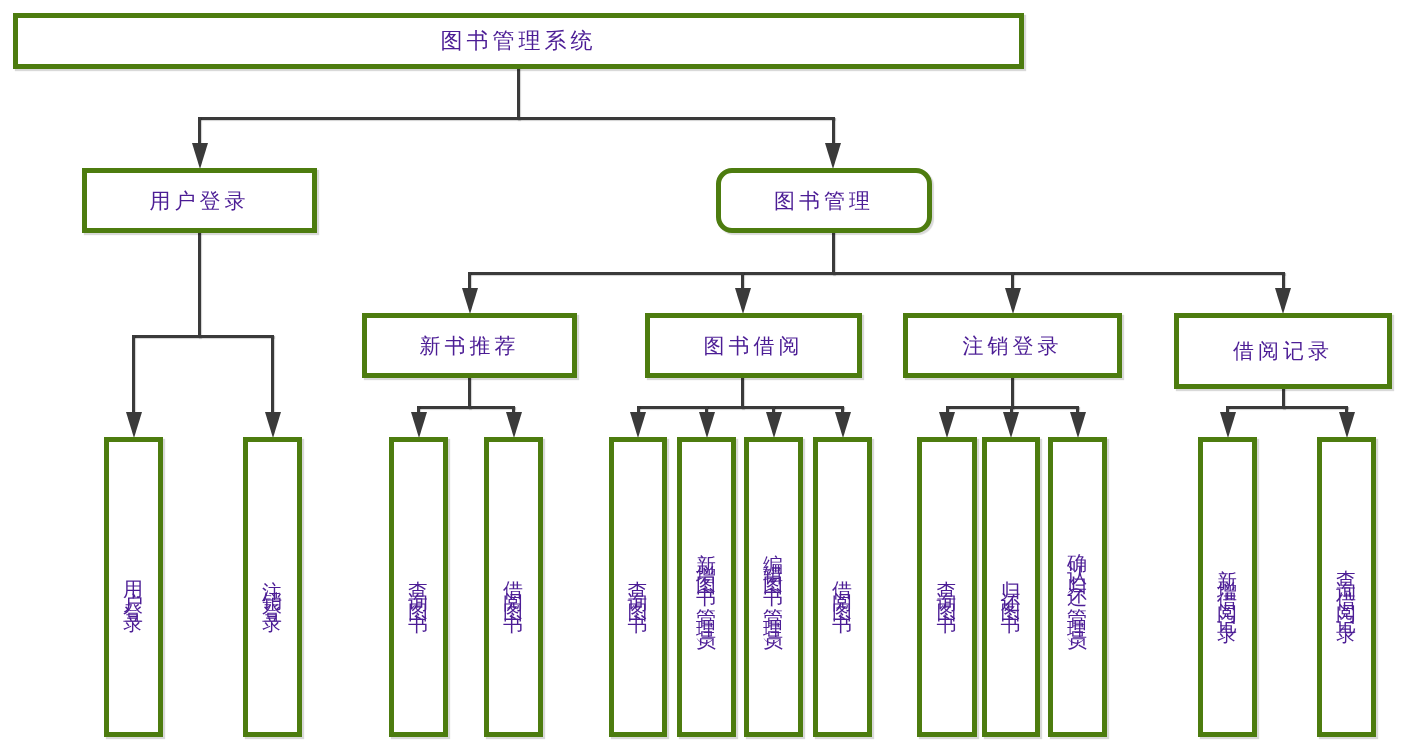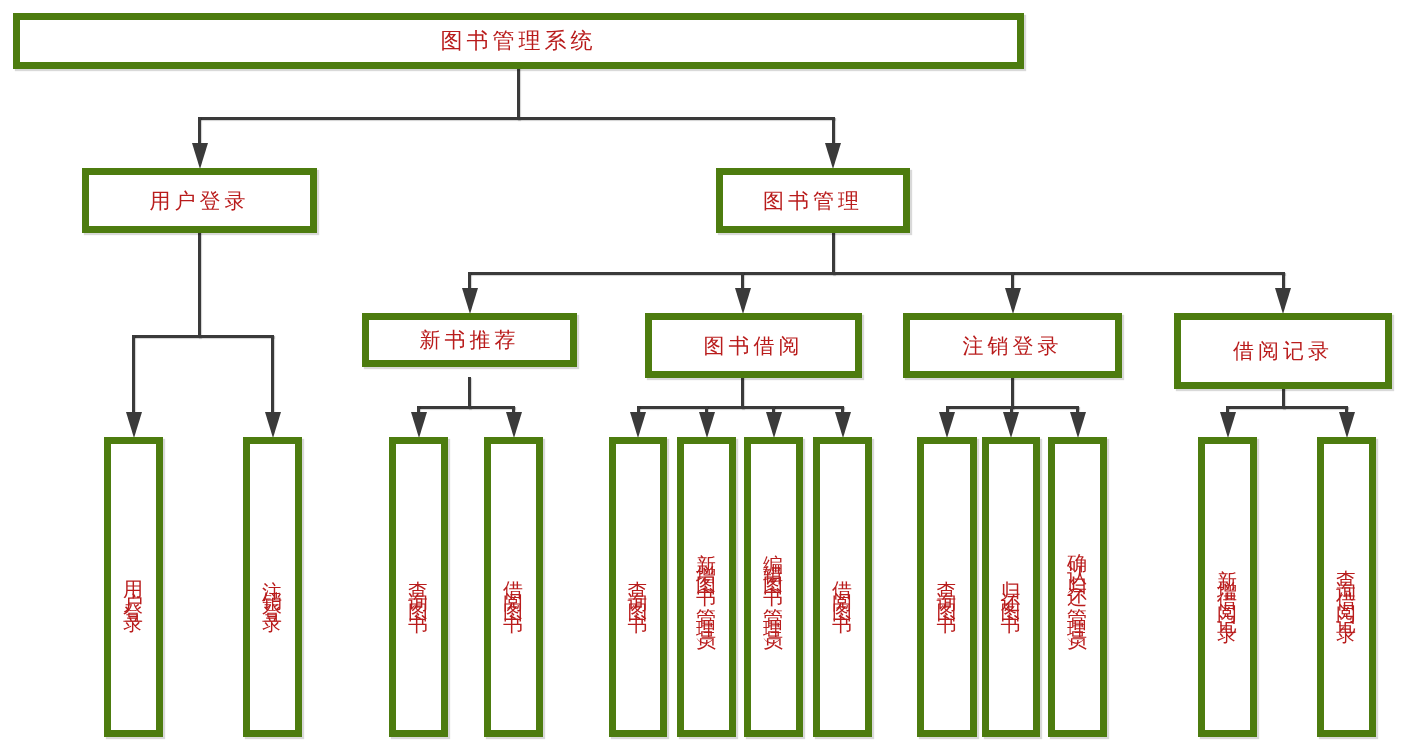--- a/index.html
+++ b/index.html
@@ -12,25 +12,25 @@
     width: 1405px;
     height: 747px;
     background: #ffffff;
     overflow: hidden;
     font-family: "Liberation Sans", "DejaVu Sans", sans-serif;
   }
   .node {
     position: absolute;
     box-sizing: border-box;
     background: #ffffff;
-    border: 7px solid #4d7c0f;
+    border: 5px solid #4d7c0f;
     display: flex;
     align-items: center;
     justify-content: center;
-    color: #b91c1c;
+    color: #4c1d95;
     box-shadow: 2px 2px 1px rgba(0,0,0,0.15);
     z-index: 2;
     text-align: center;
   }
   .node.h {
     font-size: 21px;
     letter-spacing: 4px;
     white-space: nowrap;
   }
   .node.root {
@@ -68,22 +68,22 @@
     white-space: nowrap;
     z-index: 5;
   }
 </style>
 </head>
 <body>
 
 <div id="canvas">
 <div class="node h root" style="left: 13px; top: 13px; width: 1011px; height: 56px;">图书管理系统</div>
     <div class="node h" style="left: 82px; top: 168px; width: 235px; height: 65px;">用户登录</div>
-    <div class="node h" style="left: 716px; top: 168px; width: 194px; height: 65px;">图书管理</div>
-    <div class="node h" style="left: 362px; top: 313px; width: 215px; height: 54px;">新书推荐</div>
+    <div class="node h" style="left: 716px; top: 168px; width: 216px; height: 65px; border-radius: 16px;">图书管理</div>
+    <div class="node h" style="left: 362px; top: 313px; width: 215px; height: 65px;">新书推荐</div>
     <div class="node h" style="left: 634px; top: 313px; width: 217px; height: 65px; margin-left: 11px;">图书借阅</div>
     <div class="node h" style="left: 903px; top: 313px; width: 219px; height: 65px;">注销登录</div>
     <div class="node h" style="left: 1174px; top: 313px; width: 218px; height: 76px;">借阅记录</div>
     <div class="node v" style="left: 104px; top: 437px; width: 59px; height: 300px;">用户登录</div>
     <div class="node v" style="left: 243px; top: 437px; width: 59px; height: 300px;">注销登录</div>
     <div class="node v" style="left: 389px; top: 437px; width: 59px; height: 300px;">查询图书</div>
     <div class="node v" style="left: 484px; top: 437px; width: 59px; height: 300px;">借阅图书</div>
     <div class="node v" style="left: 609px; top: 437px; width: 58px; height: 300px;">查询图书</div>
     <div class="node v" style="left: 677px; top: 437px; width: 59px; height: 300px;">新增图书（管理员）</div>
     <div class="node v" style="left: 744px; top: 437px; width: 59px; height: 300px;">编辑图书（管理员）</div>

